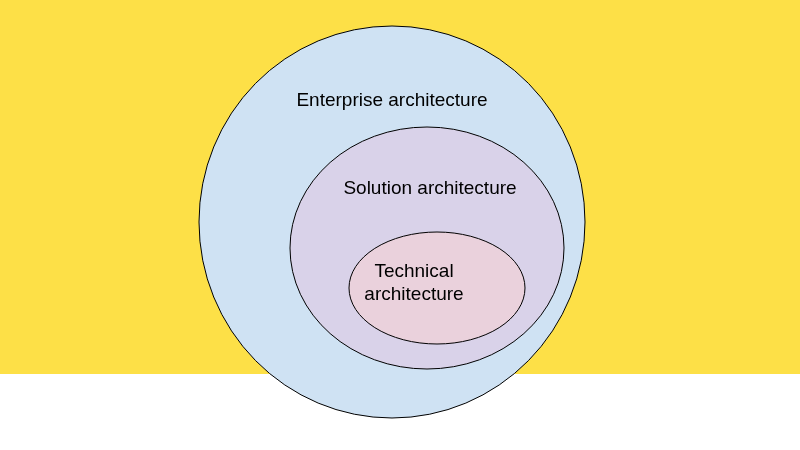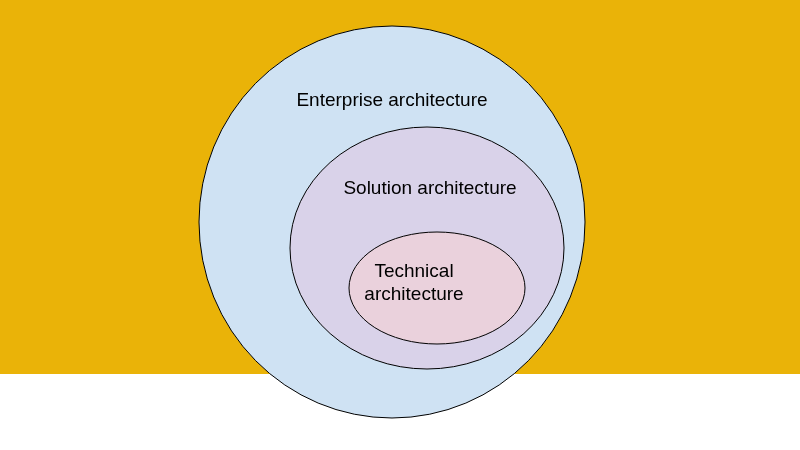--- a/index.html
+++ b/index.html
@@ -10,21 +10,21 @@
       width: 800px;
       height: 450px;
       background: #ffffff;
       font-family: "Liberation Sans", sans-serif;
       overflow: hidden;
     }
     .canvas {
       position: relative;
       width: 800px;
       height: 374px;
-      background: #eab308;
+      background: #fde047;
     }
     svg {
       display: block;
     }
     .diagram-ellipse {
       stroke: #000000;
       stroke-width: 1;
     }
     .diagram-label {
       font-family: "Liberation Sans", sans-serif;

